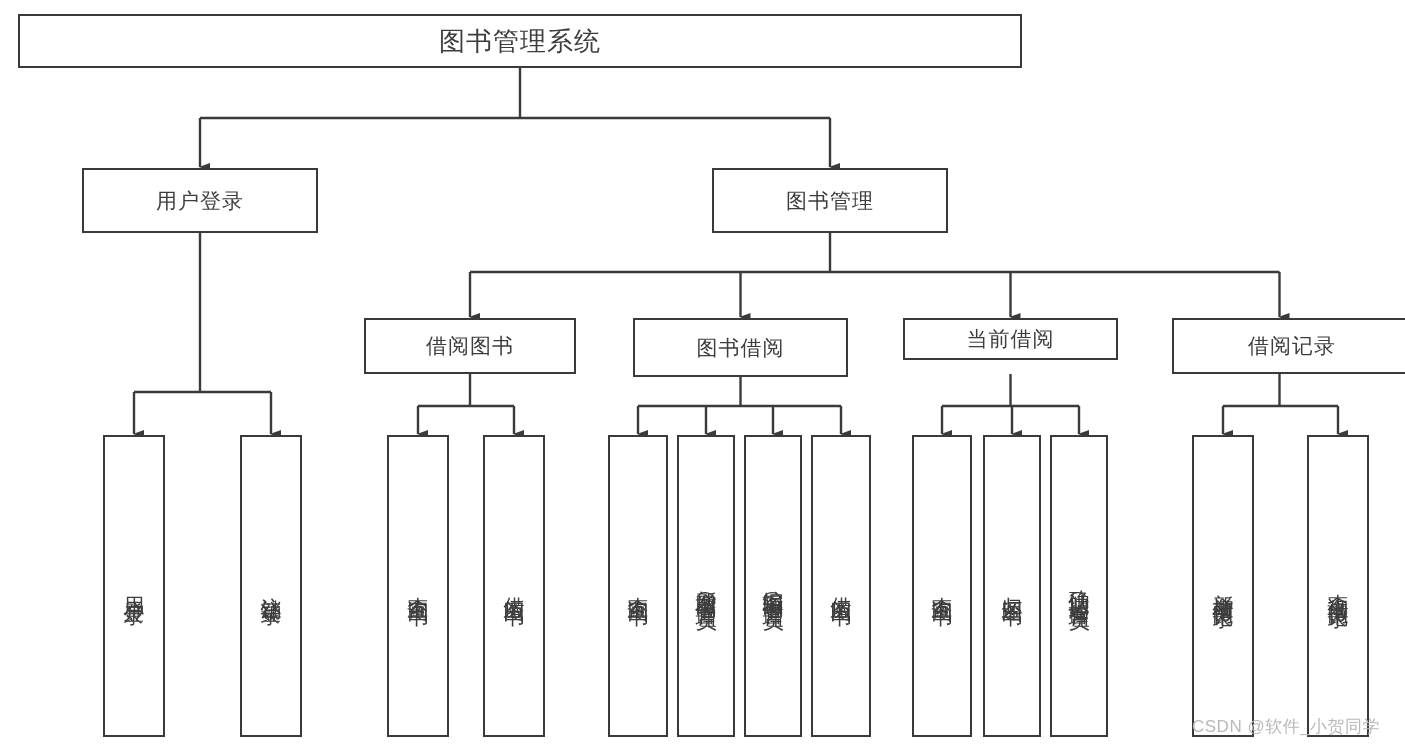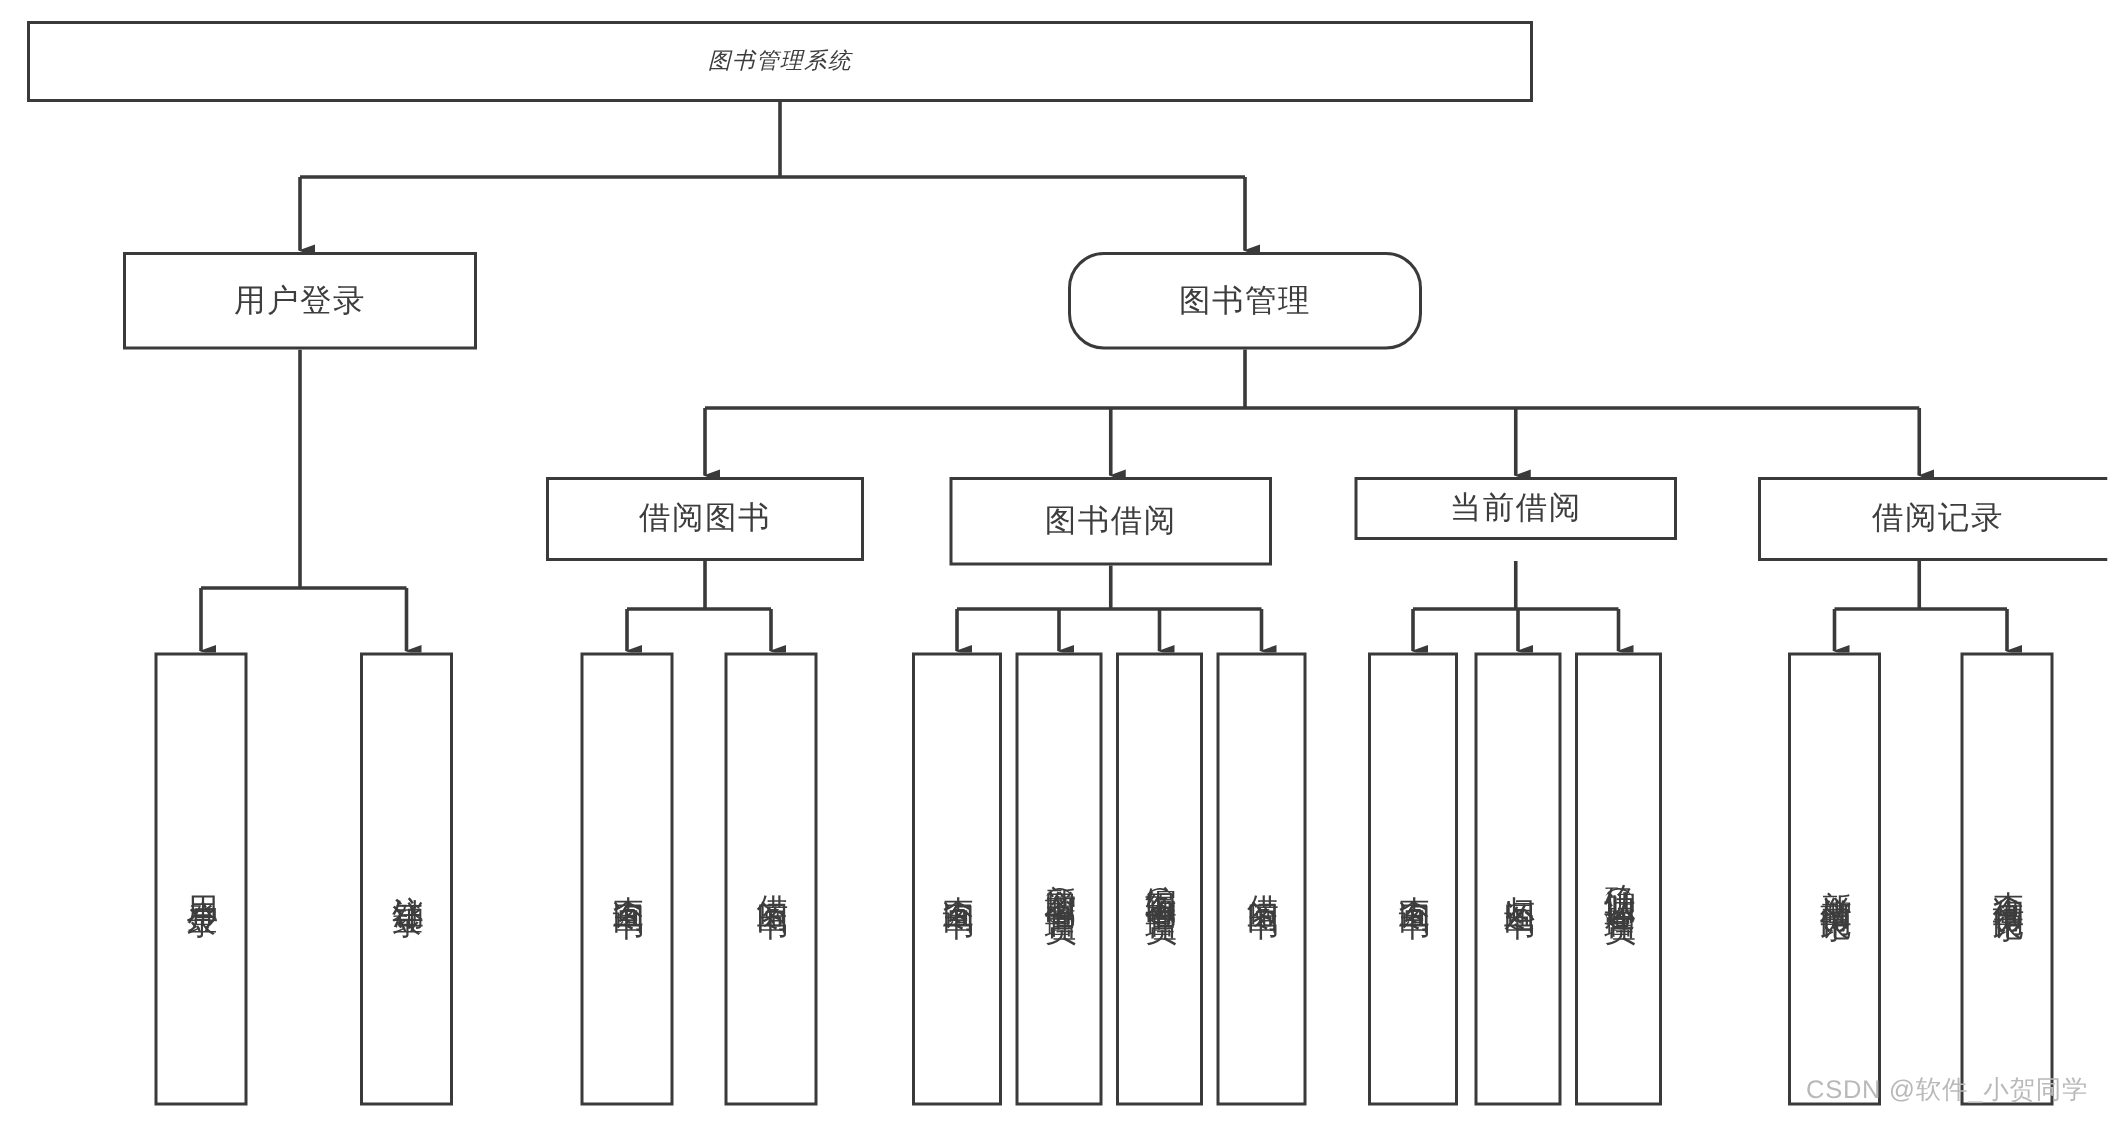--- a/index.html
+++ b/index.html
@@ -34,22 +34,21 @@
     align-items: center;
     justify-content: center;
     text-align: center;
   }
   .node.horiz {
     font-size: 21px;
     letter-spacing: 1px;
     line-height: 1.1;
   }
   .node.root {
-    font-size: 15px;
-    font-style: italic;
+    font-size: 26px;
   }
   .node.vert {
     writing-mode: vertical-rl;
     text-orientation: upright;
     font-size: 21px;
     letter-spacing: 3px;
     padding: 6px 0;
     align-items: center;
     justify-content: center;
   }
@@ -57,21 +56,20 @@
     writing-mode: vertical-rl;
     text-orientation: upright;
     white-space: nowrap;
   }
   .watermark {
     position: absolute;
     font-size: 17px;
     color: #b9b9b9;
     white-space: nowrap;
     letter-spacing: 0.5px;
-    padding-left: 12px;
   }
 </style>
 </head>
 <body>
 
 <div id="canvas">
 
   <svg id="edges" viewBox="0 0 1405 747">
     <defs>
       <marker id="arrowhead" markerWidth="9" markerHeight="11" refX="4.5" refY="10" orient="auto" markerUnits="userSpaceOnUse">
@@ -115,21 +113,21 @@
       </g>
   </svg>
 
   <div id="nodes-layer">
       <div class="node horiz root" style="left: 18px; top: 14px; width: 1004px; height: 54px;">
         <span>图书管理系统</span>
       </div>
       <div class="node horiz" style="left: 82px; top: 168px; width: 236px; height: 65px;">
         <span>用户登录</span>
       </div>
-      <div class="node horiz" style="left: 712px; top: 168px; width: 236px; height: 65px; border-radius: 24px;">
+      <div class="node horiz" style="left: 712px; top: 168px; width: 236px; height: 65px;">
         <span>图书管理</span>
       </div>
       <div class="node horiz" style="left: 364px; top: 318px; width: 212px; height: 56px;">
         <span>借阅图书</span>
       </div>
       <div class="node horiz" style="left: 633px; top: 318px; width: 215px; height: 59px;">
         <span>图书借阅</span>
       </div>
       <div class="node horiz" style="left: 903px; top: 318px; width: 215px; height: 42px;">
         <span>当前借阅</span>

